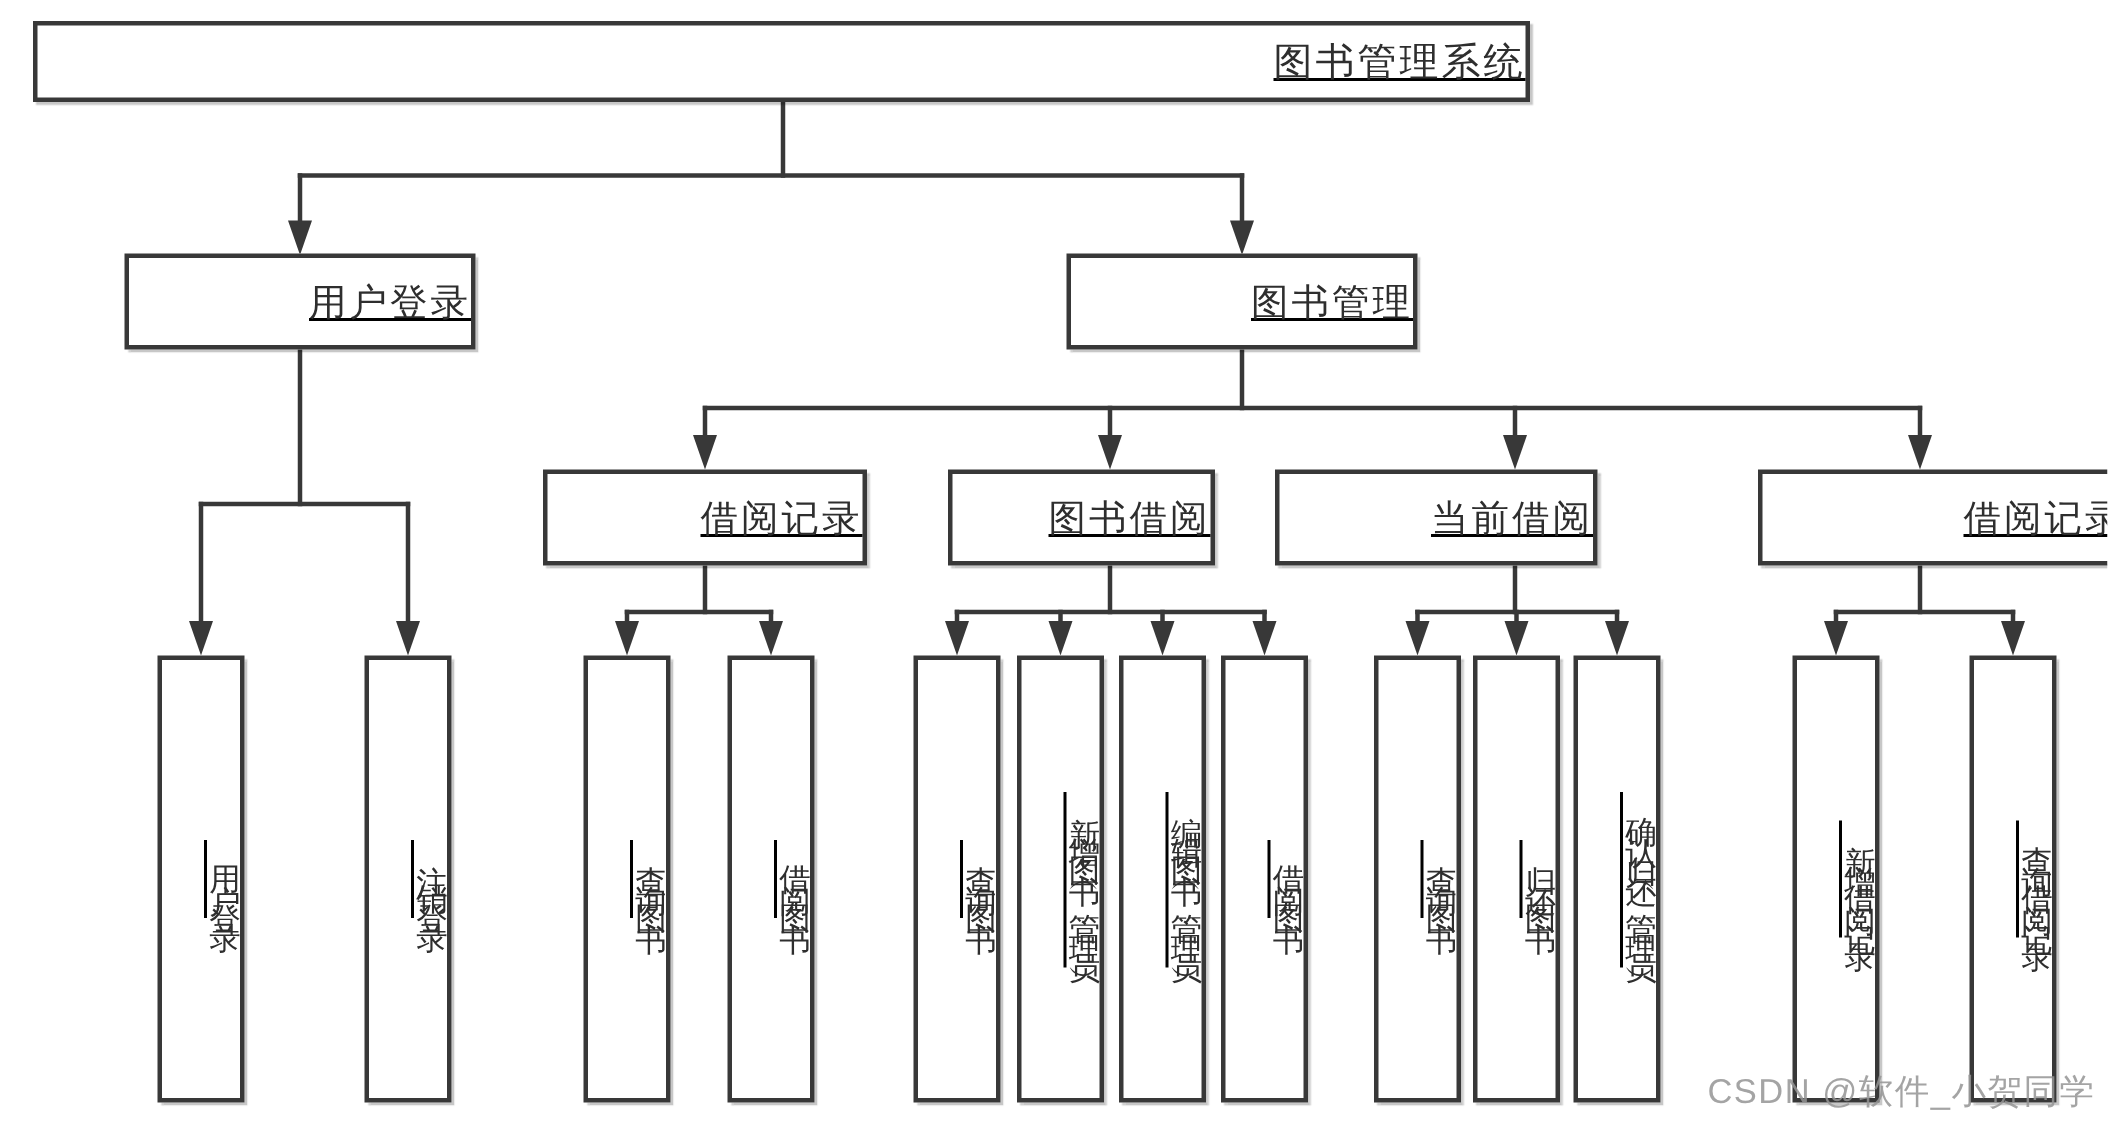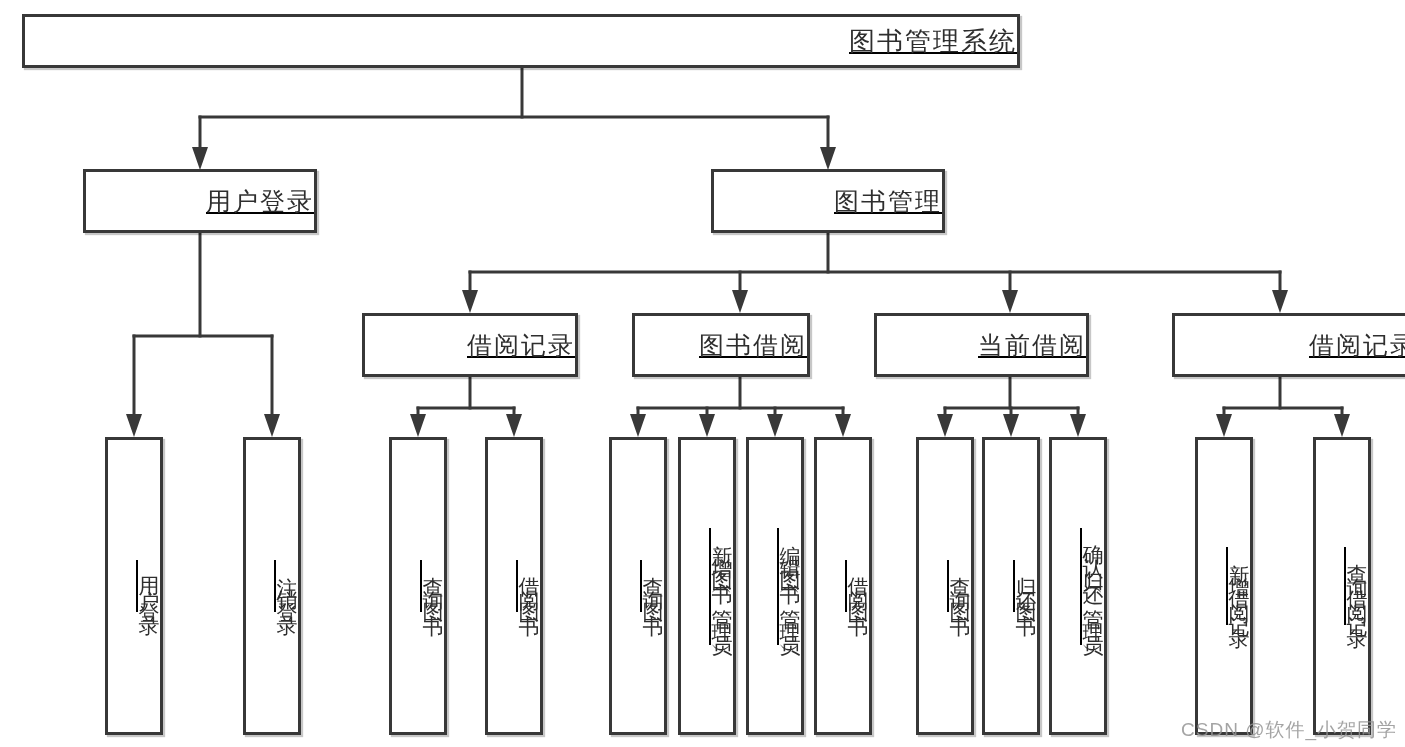--- a/index.html
+++ b/index.html
@@ -42,21 +42,21 @@
     font-size: 21px;
     color: #2e2e2e;
     letter-spacing: 13px;
     line-height: 1;
     white-space: nowrap;
   }
   .watermark {
     position: absolute;
     right: 8px;
     bottom: 4px;
-    font-size: 19px;
+    font-size: 23px;
     color: rgba(148,148,148,0.85);
     letter-spacing: 1px;
     z-index: 3;
     white-space: nowrap;
   }
 </style>
 </head>
 <body>
 
 <div class="canvas">
@@ -137,21 +137,21 @@
   <div class="box" style="left:711px; top:169px; width:234px; height:64px;padding-left:12px;">
     <span class="h-label">图书管理</span>
   </div>
 
   <div class="box" style="left:362px; top:313px; width:216px; height:64px;">
     <span class="h-label">借阅记录</span>
   </div>
   <div class="box" style="left:632px; top:313px; width:178px; height:64px;">
     <span class="h-label">图书借阅</span>
   </div>
-  <div class="box" style="left:874px; top:313px; width:215px; height:64px;">
+  <div class="box" style="left:850px; top:313px; width:215px; height:64px;">
     <span class="h-label">当前借阅</span>
   </div>
   <div class="box" style="left:1172px; top:313px; width:248px; height:64px;">
     <span class="h-label">借阅记录</span>
   </div>
 
   <div class="box" style="left:105px; top:437px; width:58px; height:298px;">
     <span class="v-label">用户登录</span>
   </div>
   <div class="box" style="left:243px; top:437px; width:58px; height:298px;">

